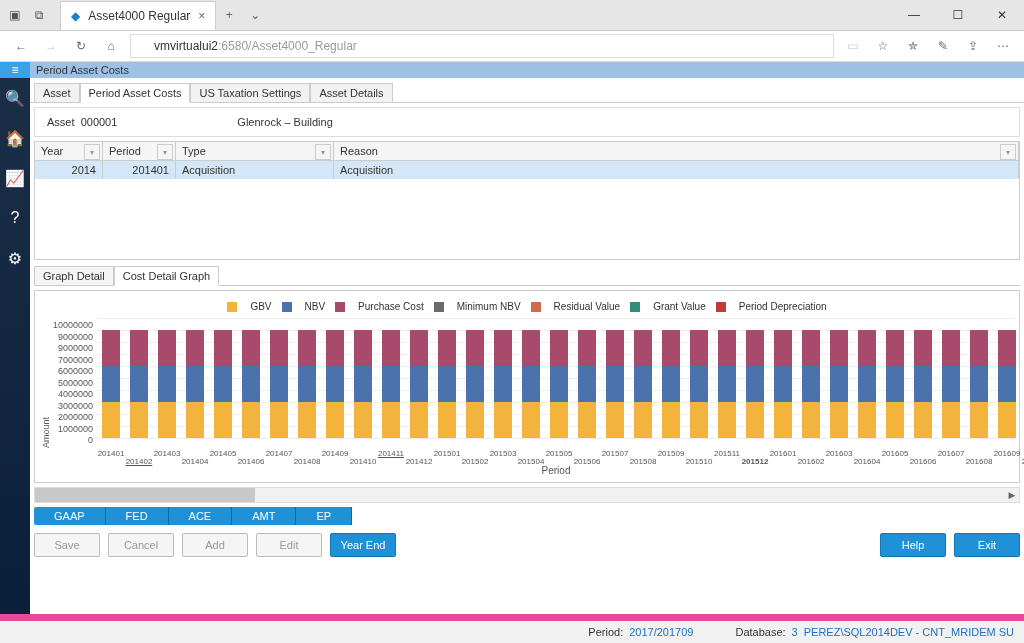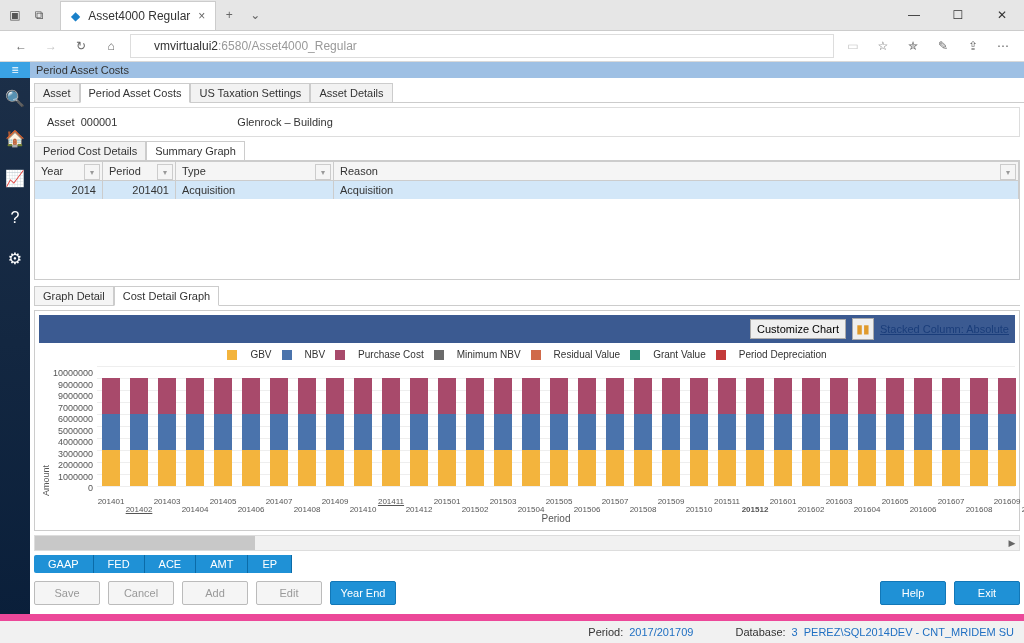--- a/index.html
+++ b/index.html
@@ -69,21 +69,21 @@
 .barstack div{width:100%}
 .xlabels{position:absolute;left:0;right:0;bottom:20px;display:flex}
 .xlabels span{flex:0 0 28px;font-size:8px;text-align:center;color:#555}
 .xtitle{position:absolute;bottom:2px;left:0;right:0;text-align:center;font-size:10px;color:#555}
 .hscroll{margin:0 4px;height:14px;background:#f1f1f1;border:1px solid #ddd;position:relative}
 .hscroll .thumb{position:absolute;left:0;top:0;bottom:0;width:220px;background:#c8c8c8}
 .hscroll .arr{position:absolute;top:0;bottom:0;width:14px;display:flex;align-items:center;justify-content:center;color:#666;font-size:9px}
 .hscroll .arr.left{left:0}
 .hscroll .arr.right{right:0}
 .booktabs{display:flex;gap:0;margin:4px}
-.booktab{background:#1f91d6;color:#fff;padding:3px 14px;font-size:11px;border-right:1px solid #0b6ba8}
+.booktab{background:#1f91d6;color:#fff;padding:3px 20px;font-size:11px;border-right:1px solid #0b6ba8}
 .booktab.first{border-radius:2px 0 0 2px}
 .btnrow{display:flex;gap:8px;padding:4px 4px;align-items:center}
 .abtn{width:64px;height:22px;border:1px solid #bbb;background:#f5f5f5;color:#999;font-size:11px;border-radius:2px;display:flex;align-items:center;justify-content:center}
 .abtn.primary{background:#1f91d6;color:#fff;border-color:#1277b7}
 .btnrow .spacer{flex:1}
 .statusbar{height:22px;background:#f1f1f1;border-top:7px solid #ec4899;display:flex;align-items:center;justify-content:flex-end;font-size:11px;gap:6px;padding:0 10px;position:absolute;bottom:0;left:0;right:0}
 .statusbar .label{color:#333}
 .statusbar .link{color:#1f6fc2}
 </style>
 </head>
@@ -146,24 +146,20 @@
       <div class="tab1 active">Period Asset Costs</div>
       <div class="tab1">US Taxation Settings</div>
       <div class="tab1">Asset Details</div>
     </div>
 
     <div class="assetheader">
       <span><span>Asset</span>&nbsp;&nbsp;<span>000001</span></span>
       <span>Glenrock – Building</span>
     </div>
 
-    <div class="subtabs">
-      <div class="subtab active">Period Cost Details</div>
-      <div class="subtab">Summary Graph</div>
-    </div>
 
     <div class="grid">
       <div class="grid-header">
         <div class="col year"><span>Year</span><span class="filter">▾</span></div>
         <div class="col period"><span>Period</span><span class="filter">▾</span></div>
         <div class="col type"><span>Type</span><span class="filter">▾</span></div>
         <div class="col reason"><span>Reason</span><span class="filter">▾</span></div>
       </div>
       <div class="grid-row">
         <div class="cell year">2014</div>
@@ -173,27 +169,20 @@
       </div>
       <div class="gridspace"></div>
     </div>
 
     <div class="lower-tabs">
       <div class="lower-tab">Graph Detail</div>
       <div class="lower-tab active">Cost Detail Graph</div>
     </div>
 
     <div class="chartcard">
-      <div class="chartbanner">
-        <button class="customize">Customize Chart</button>
-        <div class="bar-icon">
-            <span>▮▮</span>
-          </div>
-        <span class="linkish">Stacked Column: Absolute</span>
-      </div>
       <div class="legend">
         <div class="li">
             <span class="sw" style="background:#f3b43d"></span>
             <span>GBV</span>
           </div>
         <div class="li">
             <span class="sw" style="background:#4a73ac"></span>
             <span>NBV</span>
           </div>
         <div class="li">

